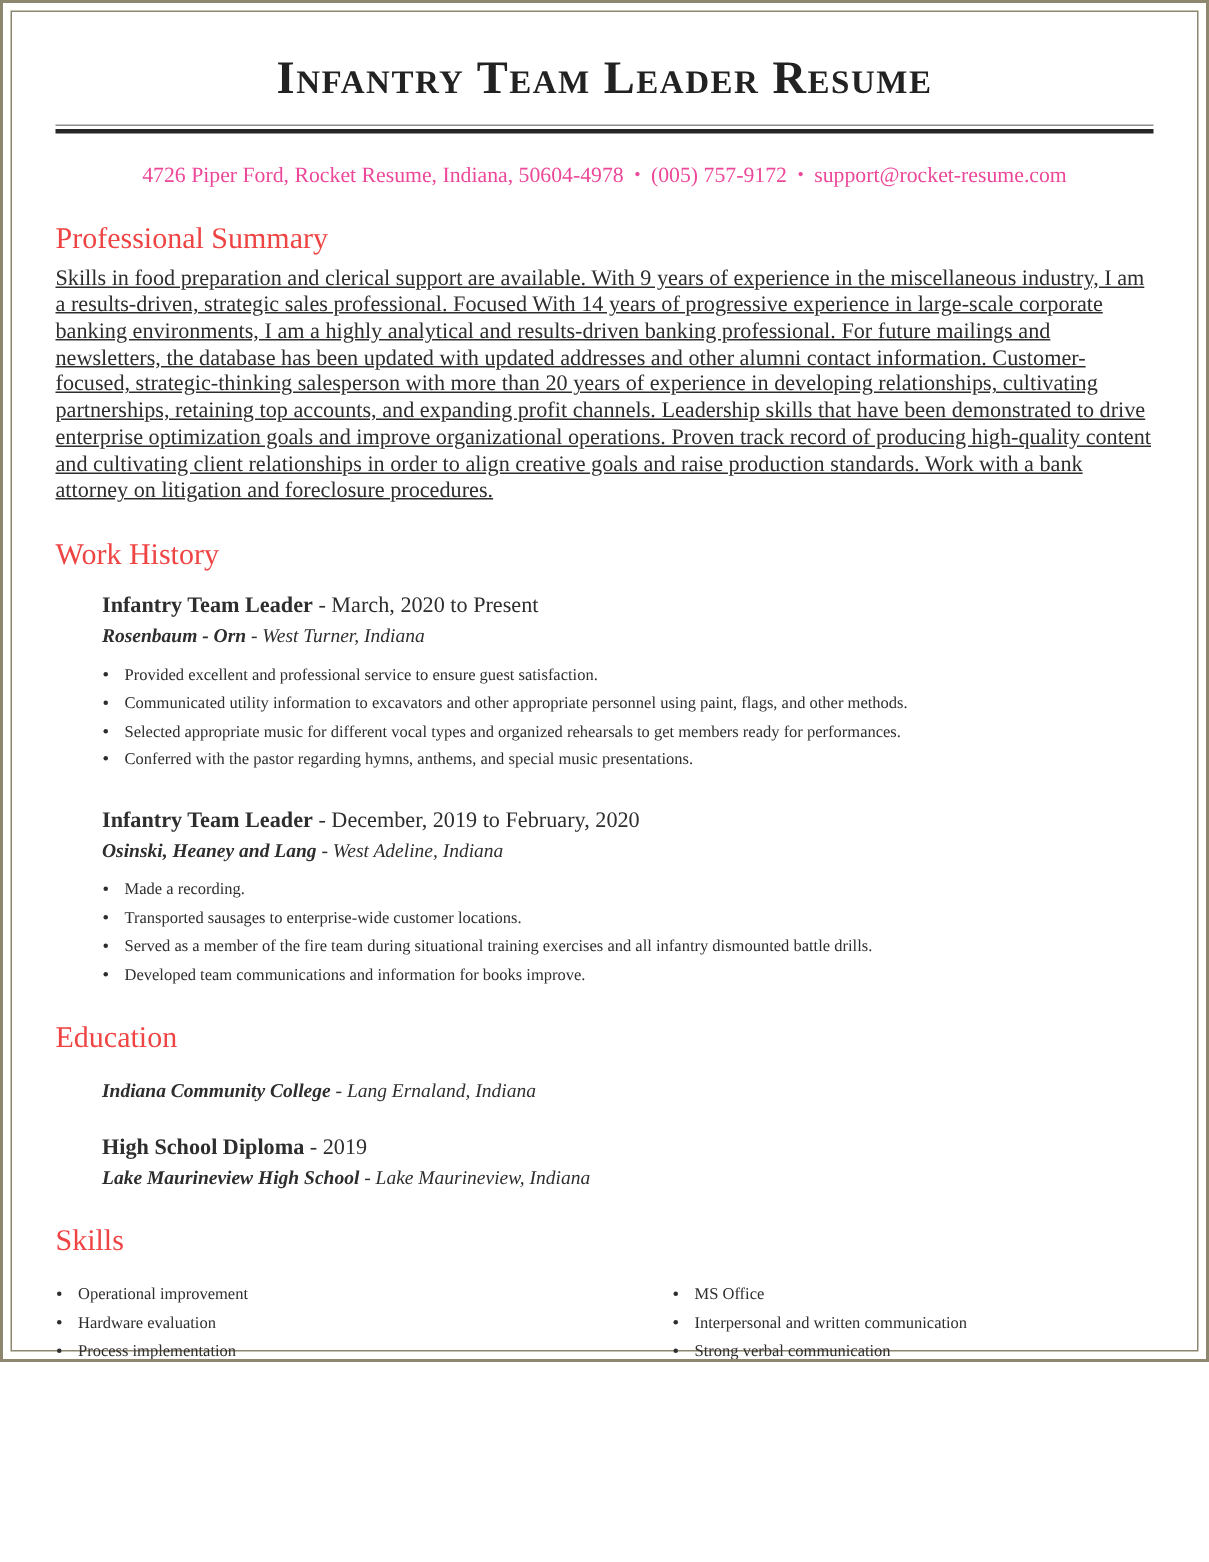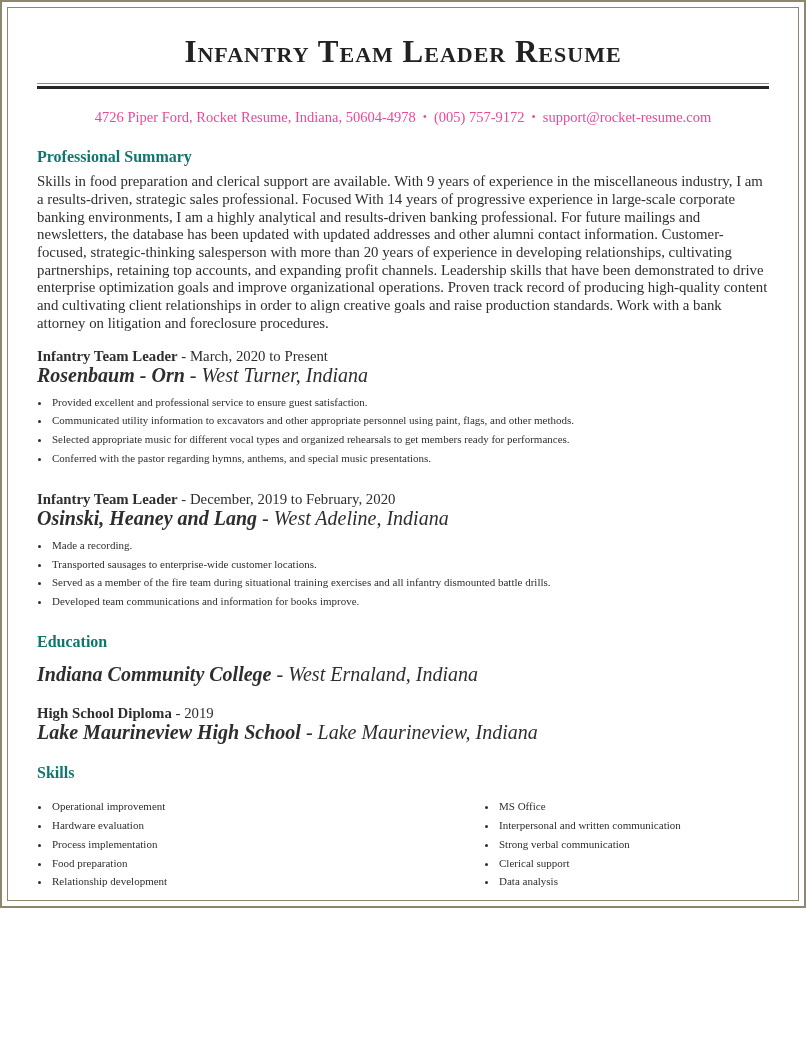--- a/index.html
+++ b/index.html
@@ -51,45 +51,47 @@
     color: #ec4899;
     white-space: nowrap;
   }
   .contact-sep {
     display: inline-block;
     padding: 0 7px;
     font-size: 12px;
     vertical-align: 1px;
   }
   h2.section-heading {
-    font-size: 16px;
-    font-weight: bold;
-    color: #0f766e;
+    font-size: 20px;
+    font-weight: normal;
+    color: #ef4444;
     margin: 22px 0 8px 0;
     line-height: 1.1;
   }
   .summary-text {
     margin: 0;
     font-size: 14.8px;
     line-height: 17.7px;
     color: #2e2e2e;
+    text-decoration: underline;
   }
   .entry {
     margin-top: 14px;
+    margin-left: 31px;
   }
   .entry-line1 {
     font-size: 14.8px;
     line-height: 19px;
     margin: 0;
   }
   .entry-line1 .title-bold {
     font-weight: bold;
   }
   .entry-line2 {
-    font-size: 20px;
+    font-size: 13px;
     line-height: 19px;
     margin: 0;
     font-style: italic;
   }
   .entry-line2 .company-bold {
     font-weight: bold;
   }
   ul.bullets {
     margin: 9px 0 22px 0;
     padding-left: 14px;
@@ -99,21 +101,20 @@
     font-size: 11px;
     line-height: 17.8px;
     margin: 0 0 1px 0;
     padding-left: 1px;
   }
   .edu-entry-gap {
     margin-top: 20px;
   }
   .skills-cols {
     display: flex;
-    gap: 36px;
   }
   ul.bullets.skills-col1 {
     width: 383px;
     margin-bottom: 10px;
     flex-shrink: 0;
   }
   ul.bullets.skills-col2 {
     flex: 1;
     margin-bottom: 10px;
     padding-left: 28px;
@@ -131,20 +132,21 @@
     <div class="contact-line">
       <span>4726 Piper Ford, Rocket Resume, Indiana, 50604-4978</span><span class="contact-sep">•</span><span>(005) 757-9172</span><span class="contact-sep">•</span><span>support@rocket-resume.com</span>
     </div>
 
     <section>
       <h2 class="section-heading">Professional Summary</h2>
       <p class="summary-text">Skills in food preparation and clerical support are available. With 9 years of experience in the miscellaneous industry, I am a results-driven, strategic sales professional. Focused With 14 years of progressive experience in large-scale corporate banking environments, I am a highly analytical and results-driven banking professional. For future mailings and newsletters, the database has been updated with updated addresses and other alumni contact information. Customer-focused, strategic-thinking salesperson with more than 20 years of experience in developing relationships, cultivating partnerships, retaining top accounts, and expanding profit channels. Leadership skills that have been demonstrated to drive enterprise optimization goals and improve organizational operations. Proven track record of producing high-quality content and cultivating client relationships in order to align creative goals and raise production standards. Work with a bank attorney on litigation and foreclosure procedures.</p>
     </section>
 
     <section>
+      <h2 class="section-heading">Work History</h2>
 
       <div class="entry">
         <p class="entry-line1"><span class="title-bold">Infantry Team Leader</span><span> - March, 2020 to Present</span></p>
         <p class="entry-line2"><span class="company-bold">Rosenbaum - Orn</span><span> -  West Turner, Indiana</span></p>
         <ul class="bullets">
           <li>Provided excellent and professional service to ensure guest satisfaction.</li>
           <li>Communicated utility information to excavators and other appropriate personnel using paint, flags, and other methods.</li>
           <li>Selected appropriate music for different vocal types and organized rehearsals to get members ready for performances.</li>
           <li>Conferred with the pastor regarding hymns, anthems, and special music presentations.</li>
         </ul>
@@ -159,21 +161,21 @@
           <li>Served as a member of the fire team during situational training exercises and all infantry dismounted battle drills.</li>
           <li>Developed team communications and information for books improve.</li>
         </ul>
       </div>
     </section>
 
     <section>
       <h2 class="section-heading">Education</h2>
 
       <div class="entry">
-        <p class="entry-line2"><span class="company-bold">Indiana Community College</span><span> -  West Ernaland, Indiana</span></p>
+        <p class="entry-line2"><span class="company-bold">Indiana Community College</span><span> -  Lang Ernaland, Indiana</span></p>
       </div>
 
       <div class="entry edu-entry-gap">
         <p class="entry-line1"><span class="title-bold">High School Diploma</span><span> - 2019</span></p>
         <p class="entry-line2"><span class="company-bold">Lake Maurineview High School</span><span> -  Lake Maurineview, Indiana</span></p>
       </div>
     </section>
 
     <section>
       <h2 class="section-heading">Skills</h2>

